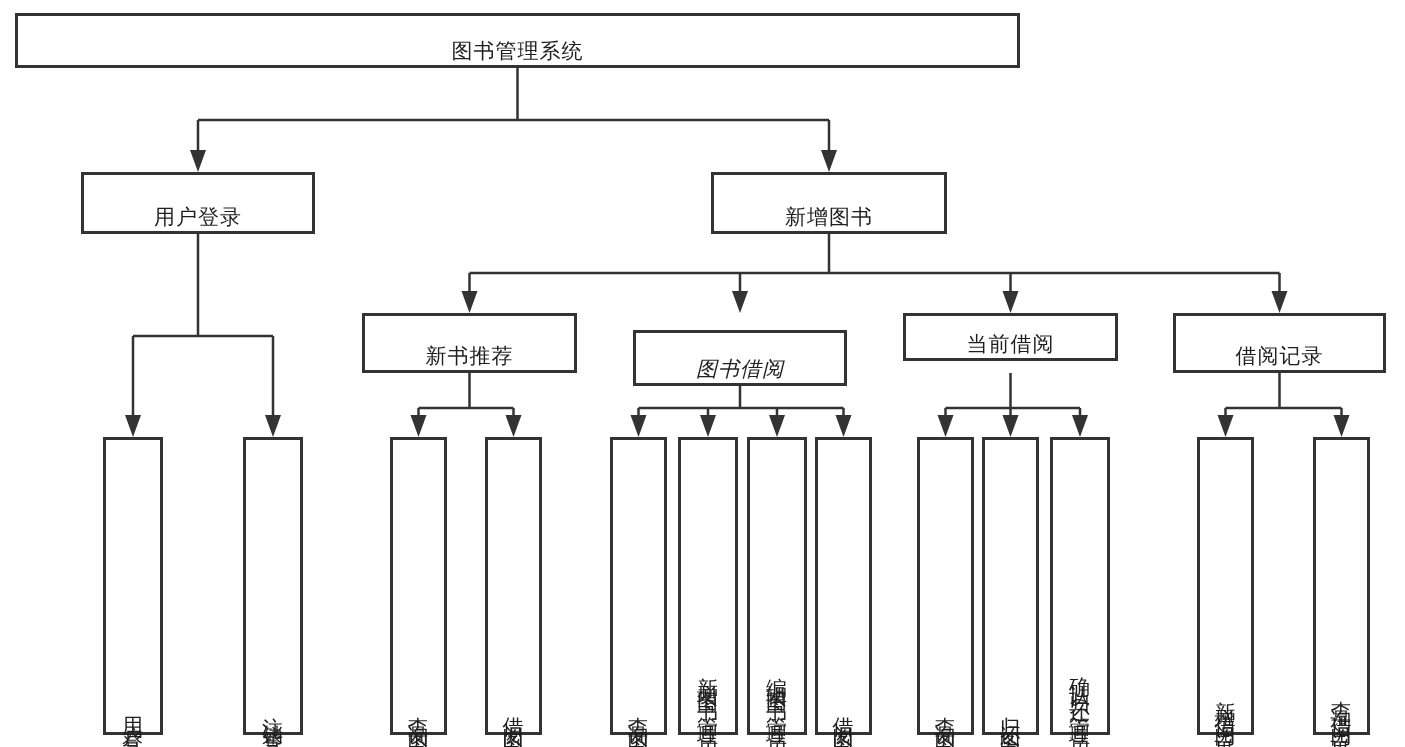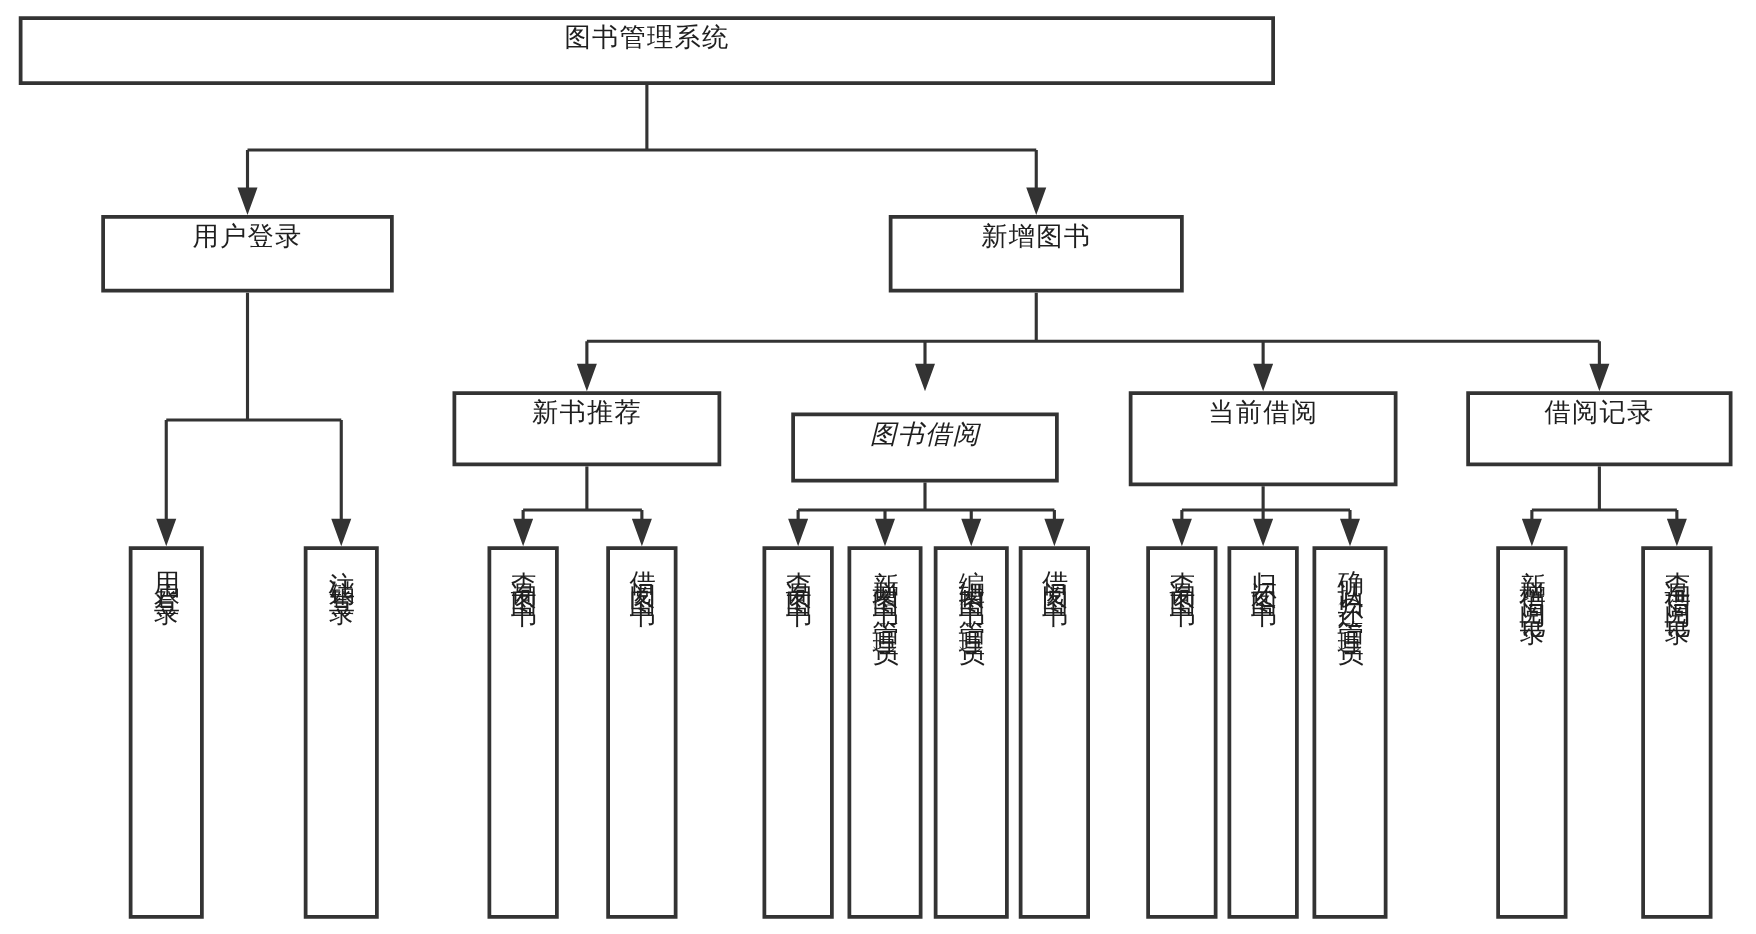--- a/index.html
+++ b/index.html
@@ -20,21 +20,21 @@
     left: 0;
     top: 0;
     z-index: 0;
   }
   .box {
     position: absolute;
     box-sizing: border-box;
     background: #ffffff;
     border: 3px solid #333333;
     display: flex;
-    align-items: flex-start;
+    align-items: flex-end;
     justify-content: center;
     color: #1f1f1f;
     z-index: 1;
   }
   .h-box {
     font-size: 21px;
     letter-spacing: 1px;
   }
   .v-box .vtext {
     writing-mode: vertical-rl;
@@ -102,21 +102,21 @@
   <div class="box h-box" style="left:711px; top:172px; width:236px; height:62px;">
     <span>新增图书</span>
   </div>
 
   <div class="box h-box" style="left:362px; top:313px; width:215px; height:60px;">
     <span>新书推荐</span>
   </div>
   <div class="box h-box" style="left:633px; top:330px; width:214px; height:56px;font-style:italic;">
     <span>图书借阅</span>
   </div>
-  <div class="box h-box" style="left:903px; top:313px; width:215px; height:76px;">
+  <div class="box h-box" style="left:903px; top:313px; width:215px; height:48px;">
     <span>当前借阅</span>
   </div>
   <div class="box h-box" style="left:1173px; top:313px; width:213px; height:60px;">
     <span>借阅记录</span>
   </div>
 
   <div class="box v-box" style="left:103px; top:437px; width:60px; height:298px;">
     <span class="vtext">用户登录</span>
   </div>
   <div class="box v-box" style="left:243px; top:437px; width:60px; height:298px;">

